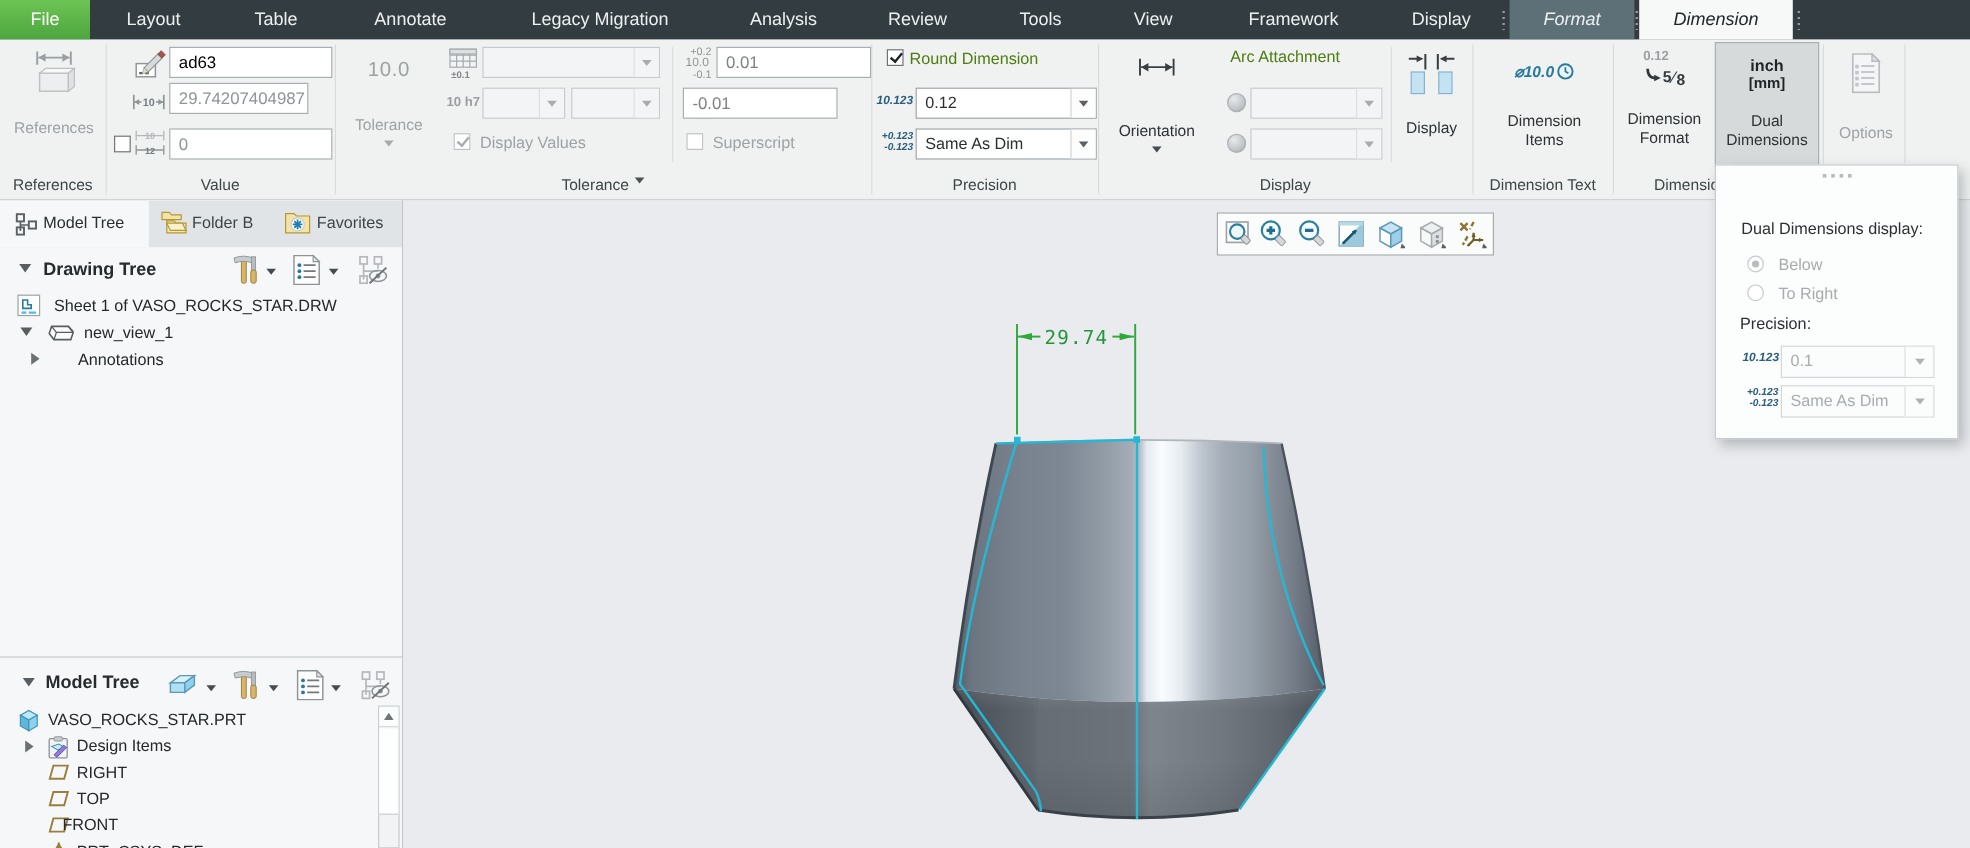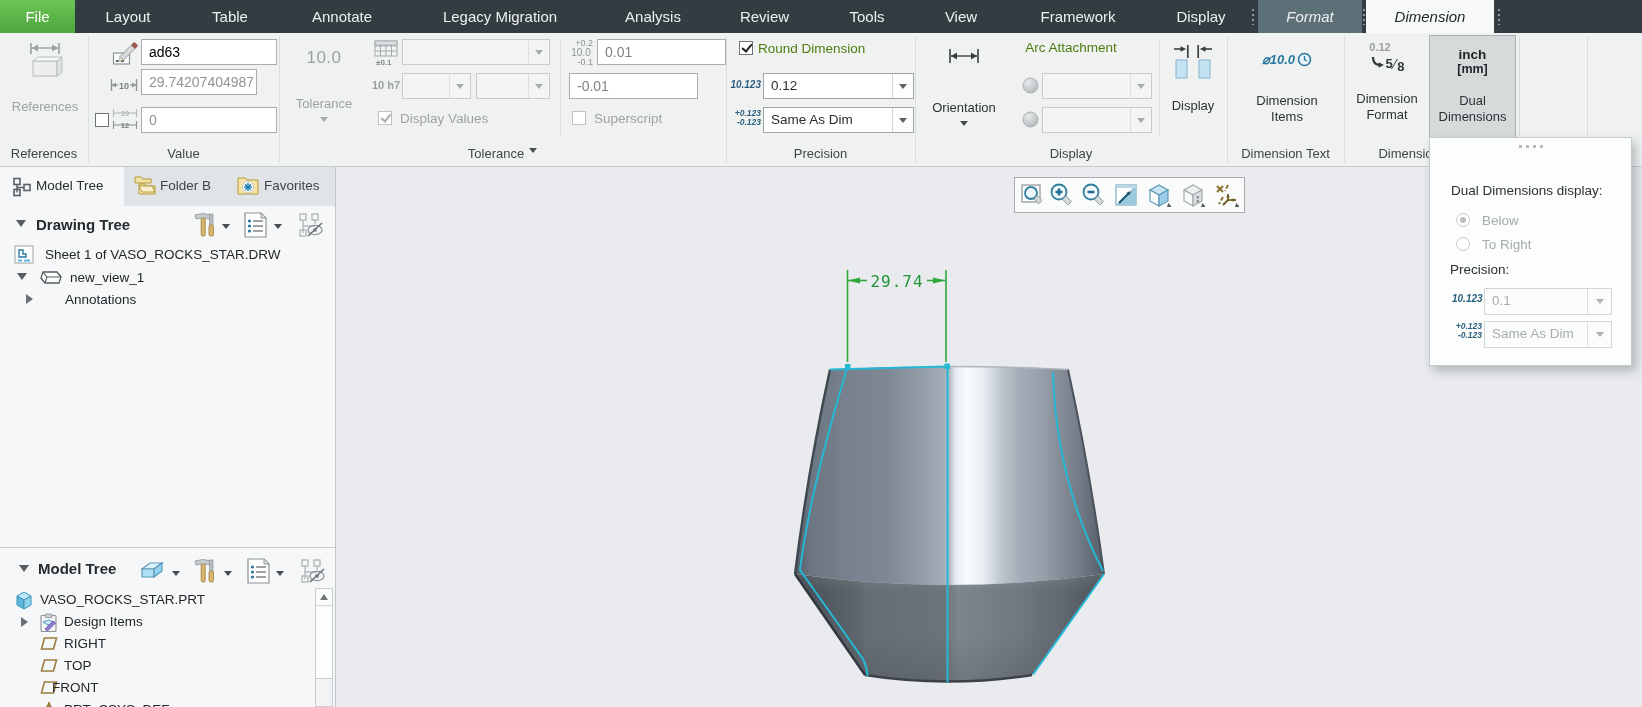--- a/index.html
+++ b/index.html
@@ -359,20 +359,39 @@
     <div class="glabel" style="left:1344px;width:175px"><span>Dimension Format</span></div>
 
     <div class="bigbtn pressed" style="left:1429px;top:2px;width:87px;height:104px">
       <div style="margin-top:11px;font-size:13.5px;font-weight:bold;color:#1F2426">inch</div>
       <div style="font-size:12.5px;font-weight:bold;color:#1F2426">[mm]</div>
       <div class="blabel" style="margin-top:17px">Dual</div>
       <div class="blabel">Dimensions</div>
     </div>
     <div class="rsep short" style="left:1519px"></div>
 
+    <div class="bigbtn disabled" style="left:1524px;width:62px">
+      <svg style="margin-top:8px" width="30" height="34" viewBox="0 0 30 34">
+        <path d="M4,1 h16 l6,6 v26 h-22 z" fill="#F4F5F6" stroke="#B9BDBF" stroke-width="1.4"></path>
+        <path d="M20,1 l6,6 h-6 z" fill="#DDE0E2" stroke="#B9BDBF" stroke-width="1.2"></path>
+        <g stroke="#C3C7C9" stroke-width="1.6">
+          <line x1="11" y1="11" x2="22" y2="11"></line>
+            <line x1="11" y1="16" x2="22" y2="16"></line>
+          <line x1="11" y1="21" x2="22" y2="21"></line>
+            <line x1="11" y1="26" x2="22" y2="26"></line>
+        </g>
+        <g fill="#C3C7C9">
+          <rect x="6" y="10" width="3" height="3"></rect>
+            <rect x="6" y="15" width="3" height="3"></rect>
+          <rect x="6" y="20" width="3" height="3"></rect>
+            <rect x="6" y="25" width="3" height="3"></rect>
+        </g>
+      </svg>
+      <div class="blabel" style="margin-top:20px">Options</div>
+    </div>
     <div class="rsep short" style="left:1587px"></div>
   </div>
 
   <div class="leftpanel">
     <div class="tabstrip">
       <div class="ltab active" style="left:0;width:124px">
         <svg style="position:absolute;left:12px;top:10px" width="20" height="20" viewBox="0 0 20 20">
           <g fill="none" stroke="#5A6064" stroke-width="1.6">
             <rect x="2" y="1.5" width="6" height="6"></rect>
               <rect x="2" y="12.5" width="6" height="6"></rect>

